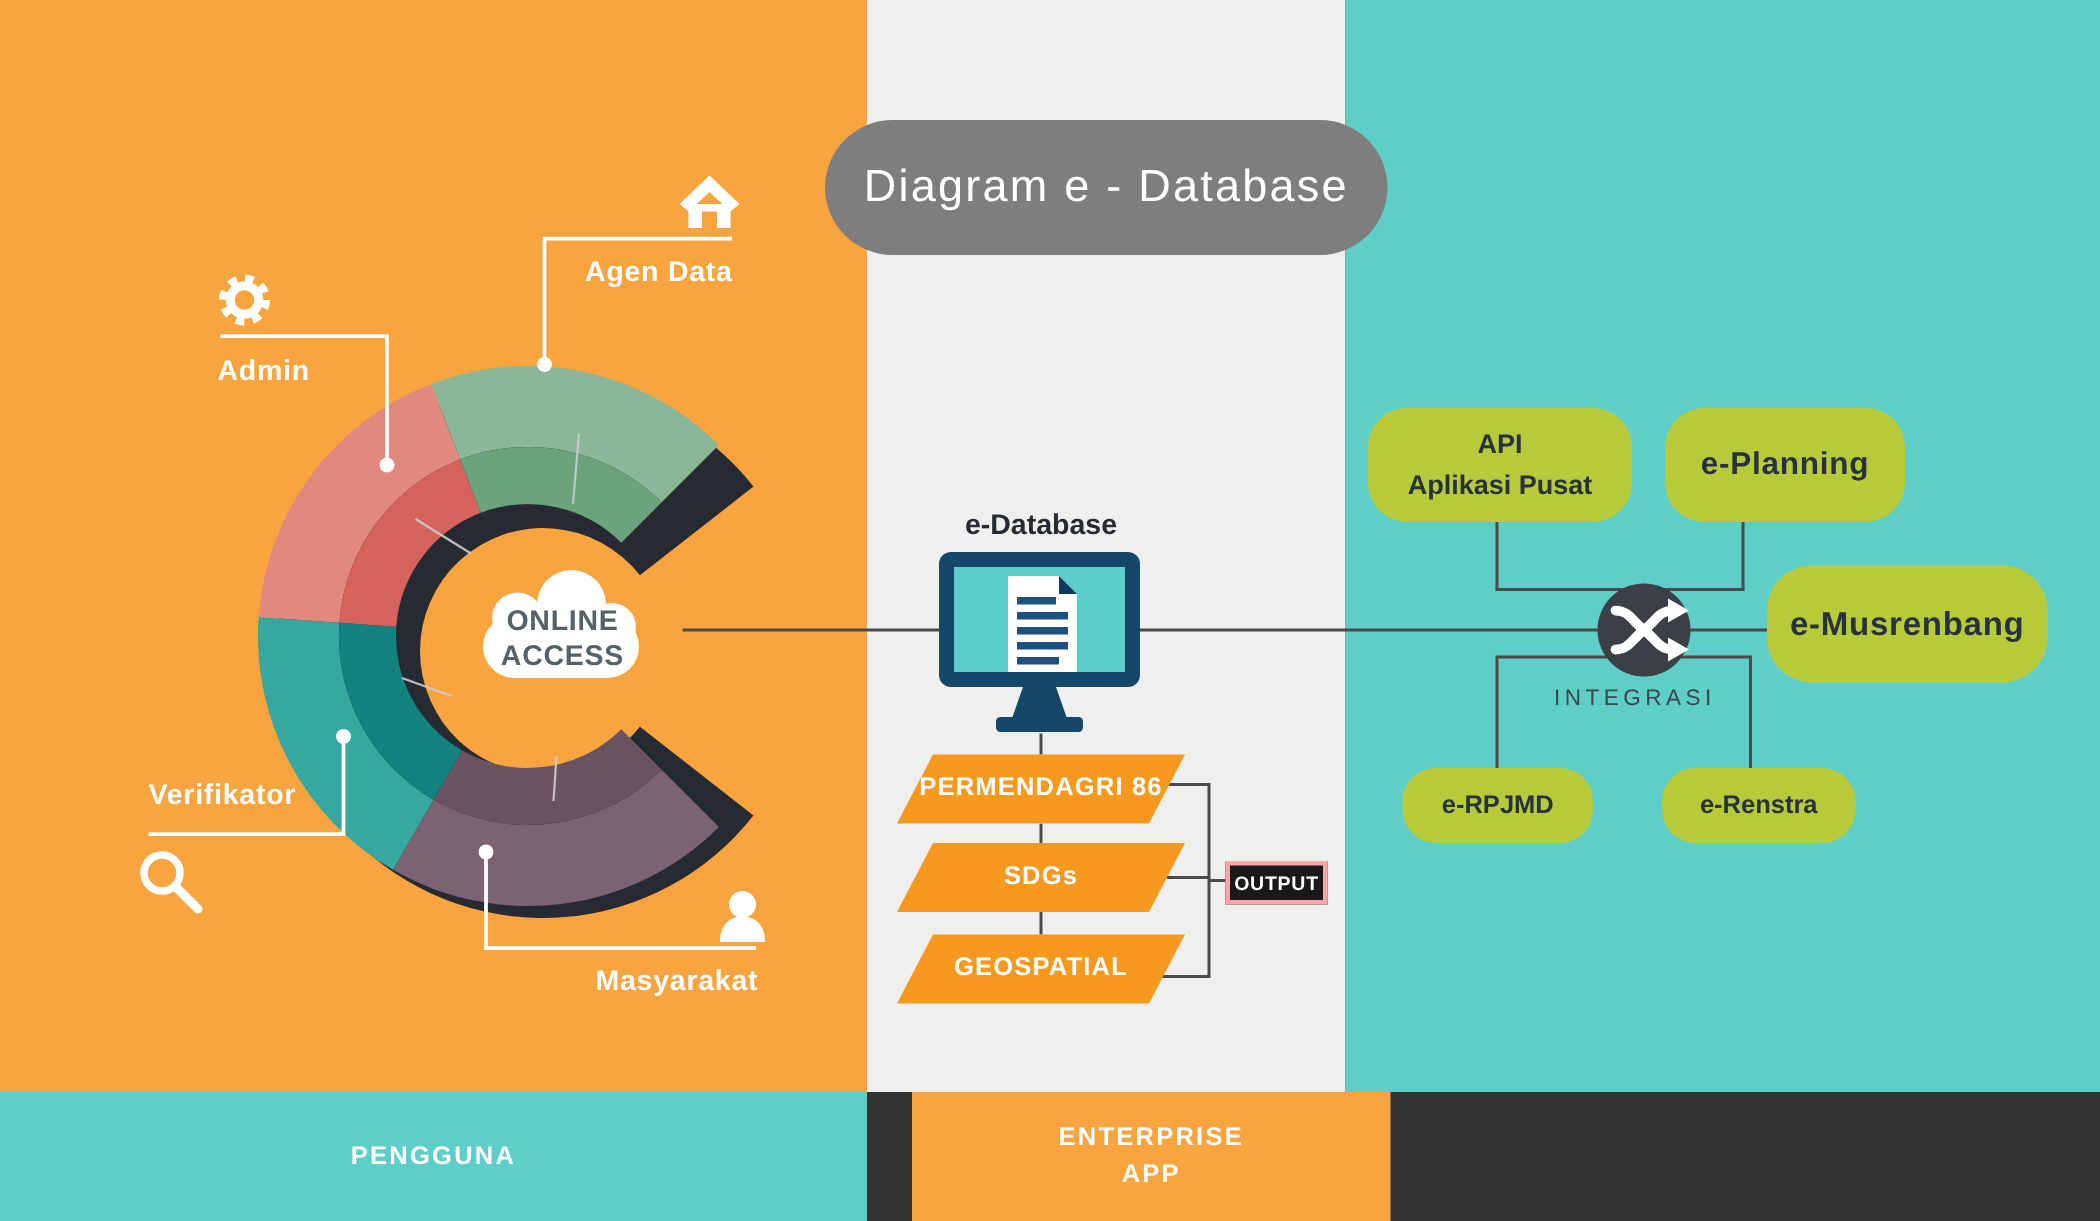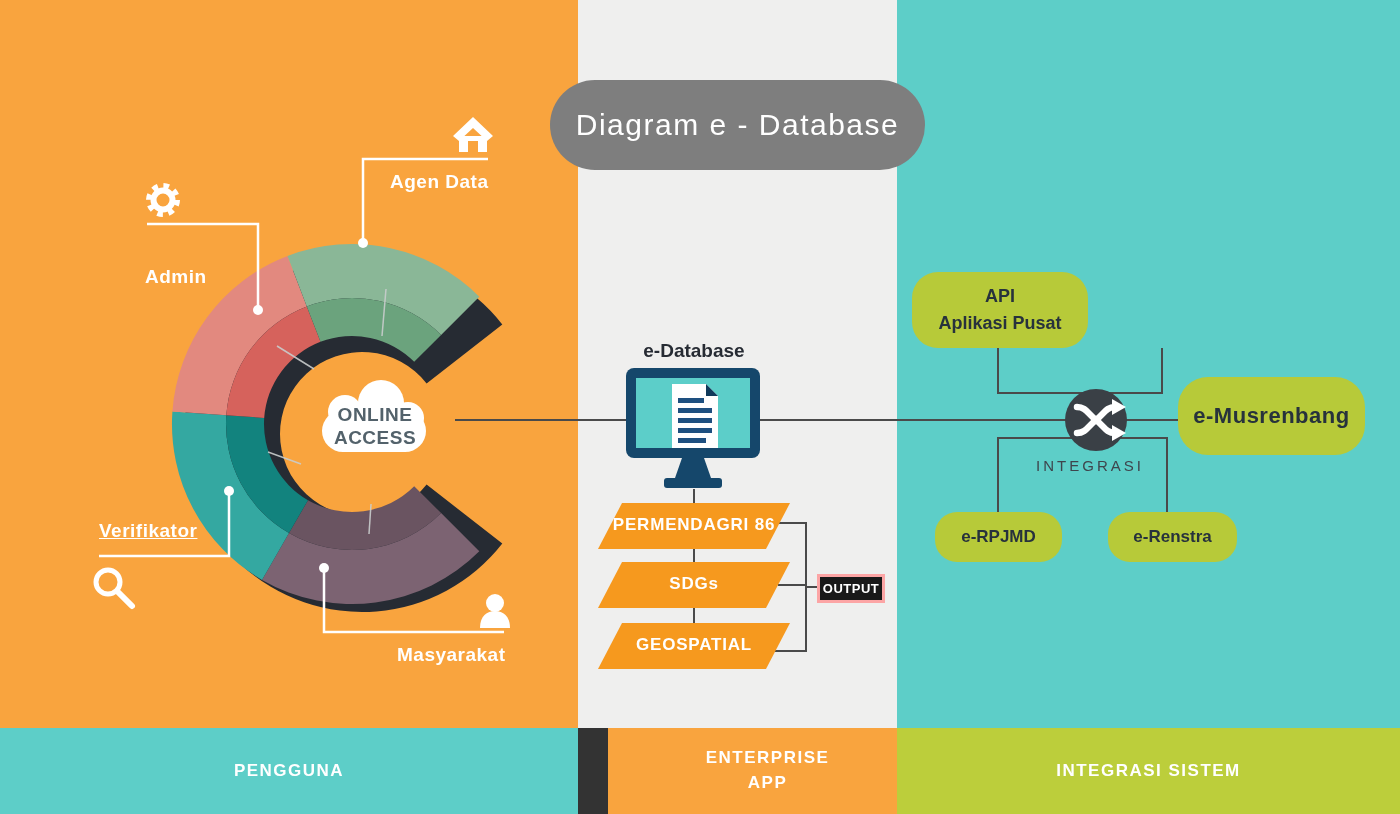--- a/index.html
+++ b/index.html
@@ -14,23 +14,23 @@
               letter-spacing:1.5px;text-align:center;}
   #footer-pengguna{left:0;width:578px;background:#5DCEC8;}
   #footer-enterprise{left:608px;width:319px;background:#F9A43E;flex-direction:column;line-height:1.45;}
   #footer-integrasi{left:897px;width:503px;background:#BCCE3B;}
   #overlay{position:absolute;left:0;top:0;z-index:2;}
   .txt{position:absolute;z-index:3;}
   #title-pill{left:550px;top:80px;width:375px;height:90px;background:#7E7E7E;
               border-radius:45px;display:flex;align-items:center;justify-content:center;
               color:#fff;font-size:30px;font-weight:400;letter-spacing:1.5px;}
   .wlabel{color:#fff;font-weight:bold;font-size:19px;letter-spacing:.5px;}
-  #lbl-admin{left:145px;top:237px;margin-top:29px;}
+  #lbl-admin{left:145px;top:237px;}
   #lbl-agendata{left:390px;top:171px;}
-  #lbl-verifikator{left:99px;top:520px;text-decoration:underline;}
+  #lbl-verifikator{left:99px;top:520px;}
   #lbl-masyarakat{left:397px;top:644px;}
   .cloudtxt{left:320px;width:110px;text-align:center;color:#53626B;font-weight:bold;
             font-size:19px;letter-spacing:.5px;}
   #cloud-l1{top:404px;} #cloud-l2{top:427px;}
   #lbl-edatabase{left:628px;top:340px;width:132px;text-align:center;color:#262B33;
                  font-weight:bold;font-size:19px;}
   .flow-label{color:#fff;font-weight:bold;font-size:17px;letter-spacing:.8px;
               width:168px;text-align:center;}
   #flow1{left:610px;top:515px;} #flow2{left:610px;top:574px;} #flow3{left:610px;top:635px;}
   #output-box{left:817px;top:574px;width:62px;height:23px;background:#191919;
@@ -55,21 +55,20 @@
 
   <div class="col" id="col-pengguna"></div>
   <div class="col" id="col-enterprise"></div>
   <div class="col" id="col-integrasi"></div>
 
   <div class="footer-sec" id="footer-pengguna">PENGGUNA</div>
   <div class="footer-sec" id="footer-enterprise">
     <span>ENTERPRISE</span>
     <span>APP</span>
   </div>
-  <div class="footer-sec" id="footer-integrasi">INTEGRASI SISTEM</div>
 
   <svg id="overlay" width="1400" height="814" viewBox="0 0 1400 814">
 
     <g stroke="#4A4A4A" stroke-width="2" fill="none">
       <line x1="455" y1="420" x2="1178" y2="420"></line>
       <line x1="694" y1="489" x2="694" y2="503"></line>
       <line x1="694" y1="549" x2="694" y2="562"></line>
       <line x1="694" y1="608" x2="694" y2="623"></line>
       <polyline points="779,523 806,523 806,651 770,651"></polyline>
       <line x1="778" y1="585" x2="806" y2="585"></line>
@@ -190,18 +189,19 @@
   <div class="txt flow-label" id="flow1">PERMENDAGRI 86</div>
   <div class="txt flow-label" id="flow2">SDGs</div>
   <div class="txt flow-label" id="flow3">GEOSPATIAL</div>
 
   <div class="txt" id="output-box">OUTPUT</div>
 
   <div class="txt gbox" id="box-api">
     <span>API</span>
     <span>Aplikasi Pusat</span>
   </div>
+  <div class="txt gbox" id="box-planning">e-Planning</div>
   <div class="txt gbox" id="box-musrenbang">e-Musrenbang</div>
   <div class="txt gbox" id="box-rpjmd">e-RPJMD</div>
   <div class="txt gbox" id="box-renstra">e-Renstra</div>
 
   <div class="txt" id="lbl-integrasi">INTEGRASI</div>
 </div>
 
 </body></html>

